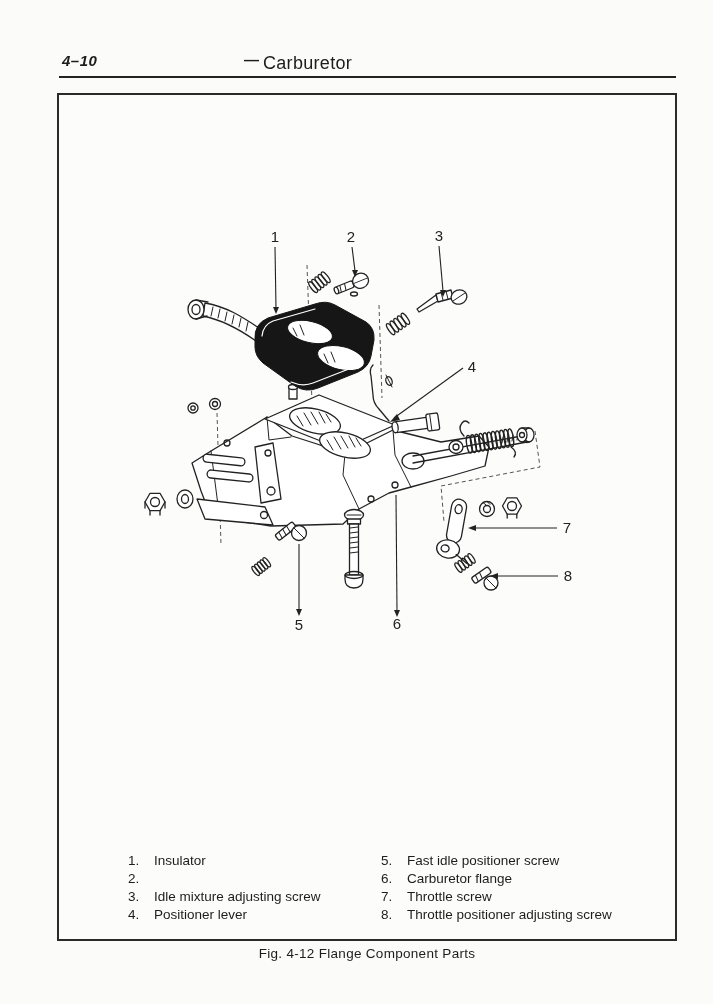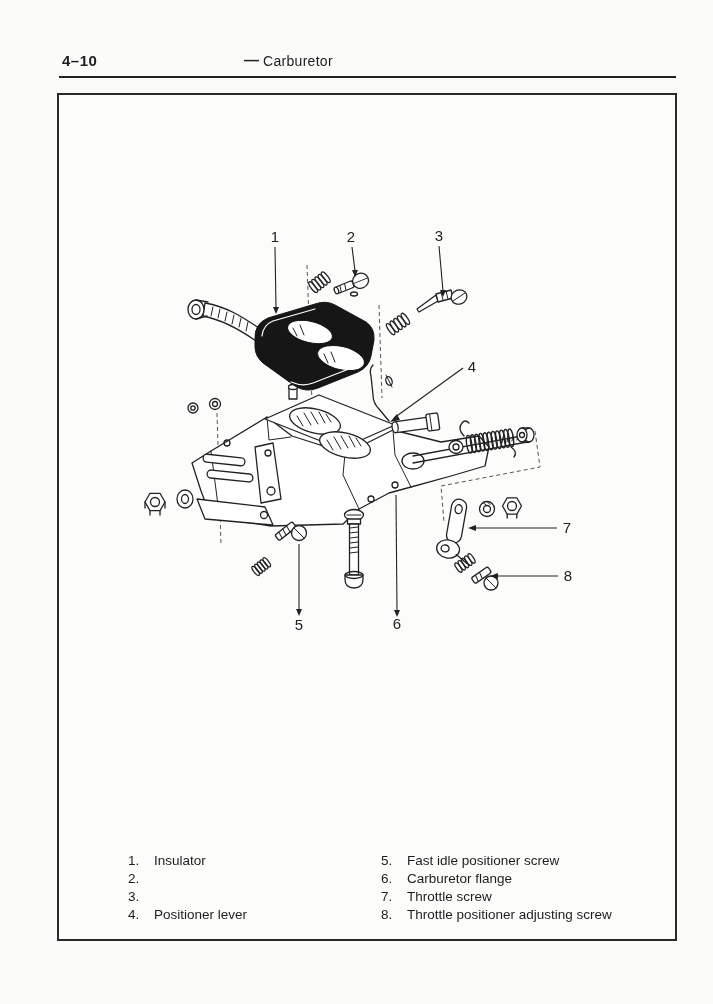--- a/index.html
+++ b/index.html
@@ -6,24 +6,24 @@
   body{
     width:713px;height:1004px;position:relative;
     background:#fbfbfa;
     font-family:"Liberation Sans","DejaVu Sans",sans-serif;
     color:#1d1d1d;
     -webkit-font-smoothing:antialiased;
   }
   .page{position:absolute;inset:0;}
 
   
-  .hdr-pagenum{position:absolute;left:62px;top:52px;font-size:15px;font-weight:bold;letter-spacing:.5px;}
+  .hdr-pagenum{position:absolute;left:62px;top:52px;font-size:15px;font-weight:bold;letter-spacing:.5px;font-style:italic;}
   .hdr-title{position:absolute;left:127px;top:49px;font-size:17px;font-weight:bold;letter-spacing:1.2px;margin-top:44px;}
   .hdr-sep{position:absolute;left:244px;top:51px;font-size:15px;font-weight:bold;}
-  .hdr-sub{position:absolute;left:263px;top:53px;font-size:14px;letter-spacing:.3px;}
+  .hdr-sub{position:absolute;left:263px;top:53px;font-size:18px;letter-spacing:.3px;}
   .hdr-rule{position:absolute;left:59px;top:76px;width:617px;height:2px;background:#222;}
 
   
   .fig-box{
     position:absolute;left:57px;top:93px;width:616px;height:844px;
     border:2px solid #2a2a2a;background:#fcfcfb;
   }
   .diagram{position:absolute;left:0;top:0;}
 
   
@@ -336,20 +336,21 @@
       <div class="col col1">
         <div class="part-row">
           <span class="num">1.</span>
           <span class="lbl">Insulator</span>
         </div>
         <div class="part-row">
           <span class="num">2.</span>
         </div>
         <div class="part-row">
           <span class="num">3.</span>
+          <span class="lbl">Idle mixture adjusting screw</span>
         </div>
         <div class="part-row">
           <span class="num">4.</span>
           <span class="lbl">Positioner lever</span>
         </div>
       </div>
       <div class="col col2">
         <div class="part-row">
           <span class="num">5.</span>
           <span class="lbl">Fast idle positioner screw</span>
@@ -363,14 +364,15 @@
           <span class="lbl">Throttle screw</span>
         </div>
         <div class="part-row">
           <span class="num">8.</span>
           <span class="lbl">Throttle positioner adjusting screw</span>
         </div>
       </div>
     </div>
   </div>
 
+  <div class="caption">Fig. 4-12  Flange Component Parts</div>
 
 </div>
 
 </body></html>

